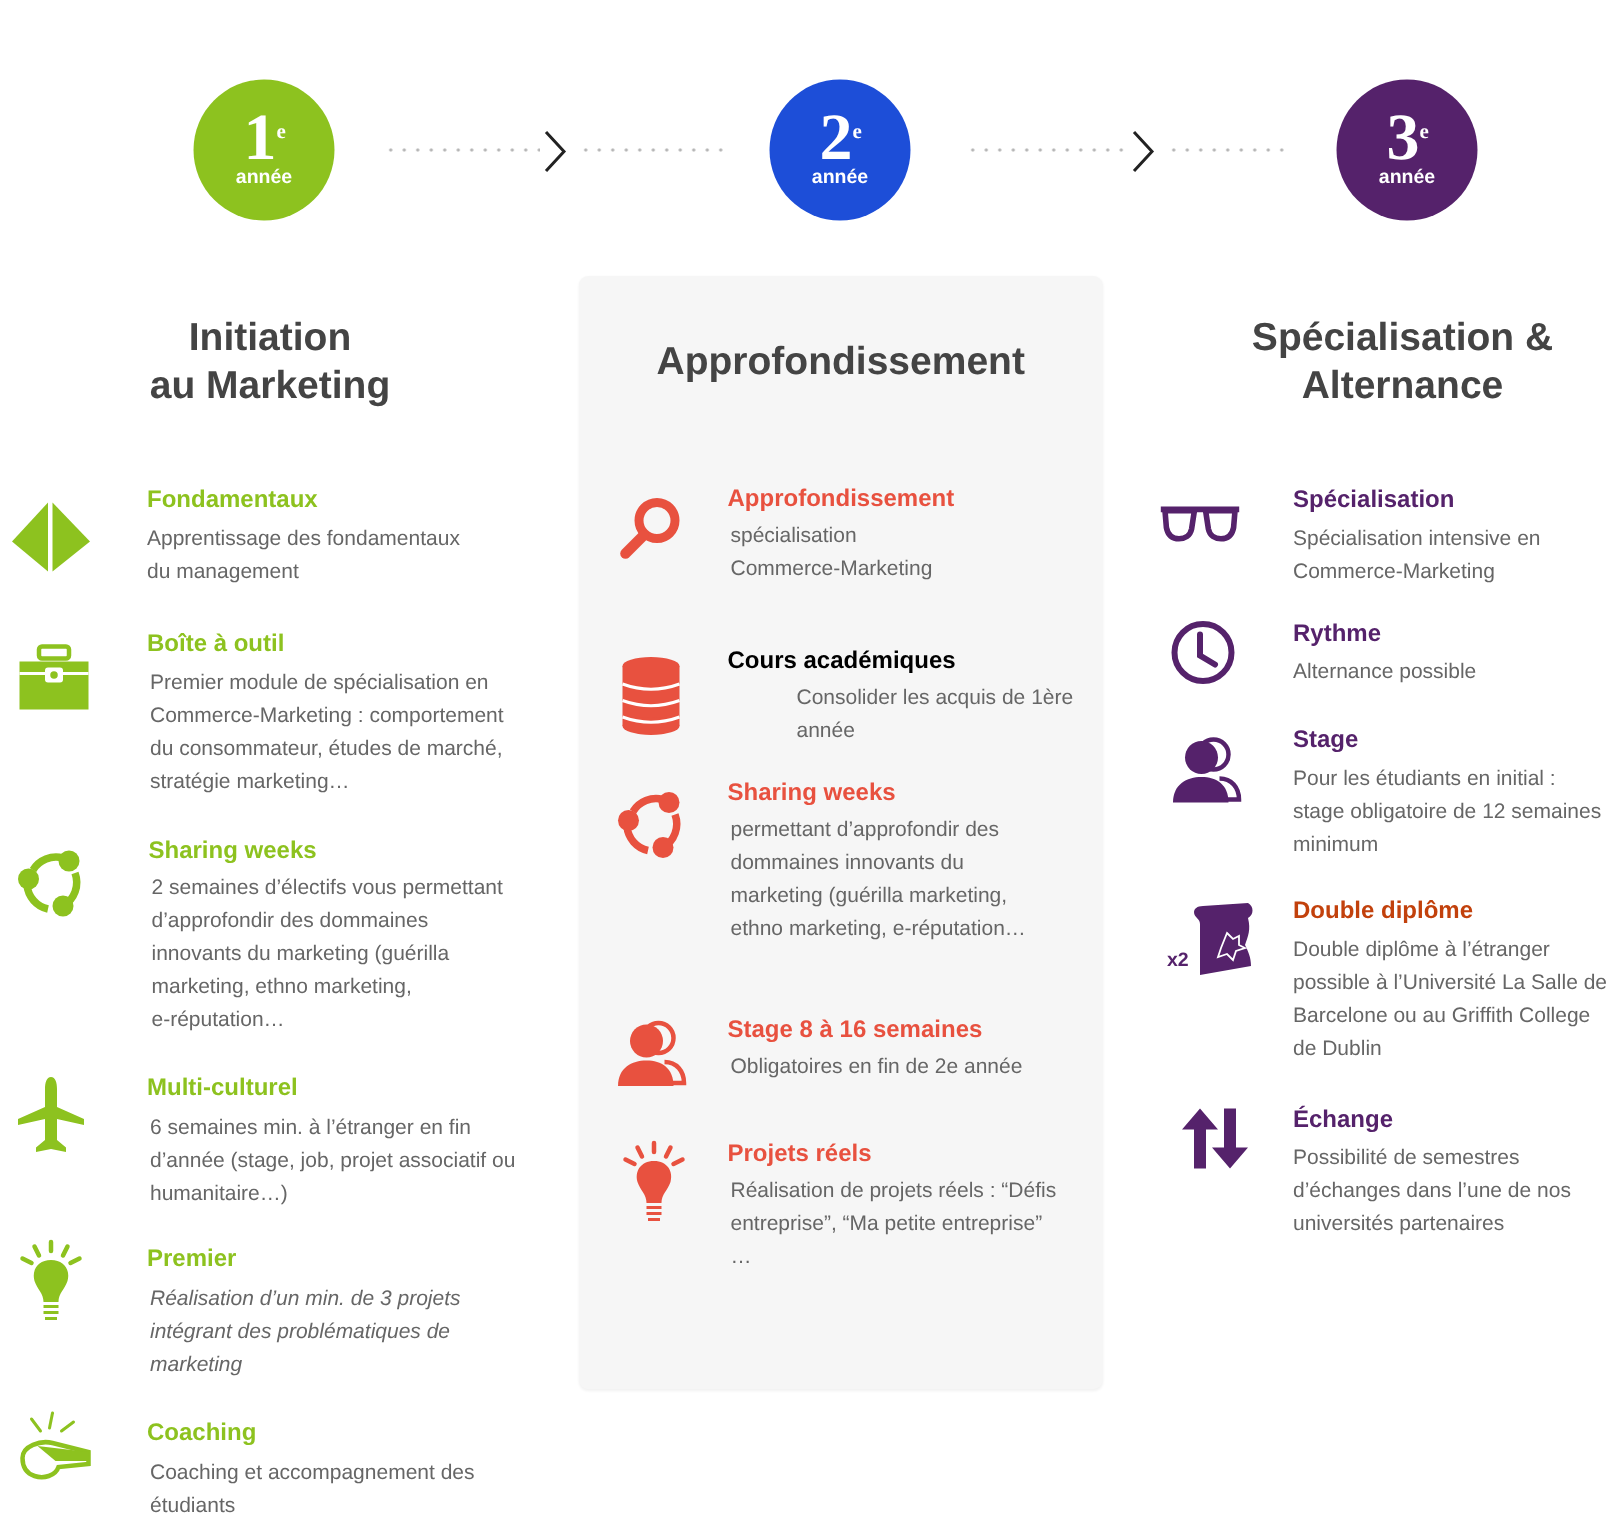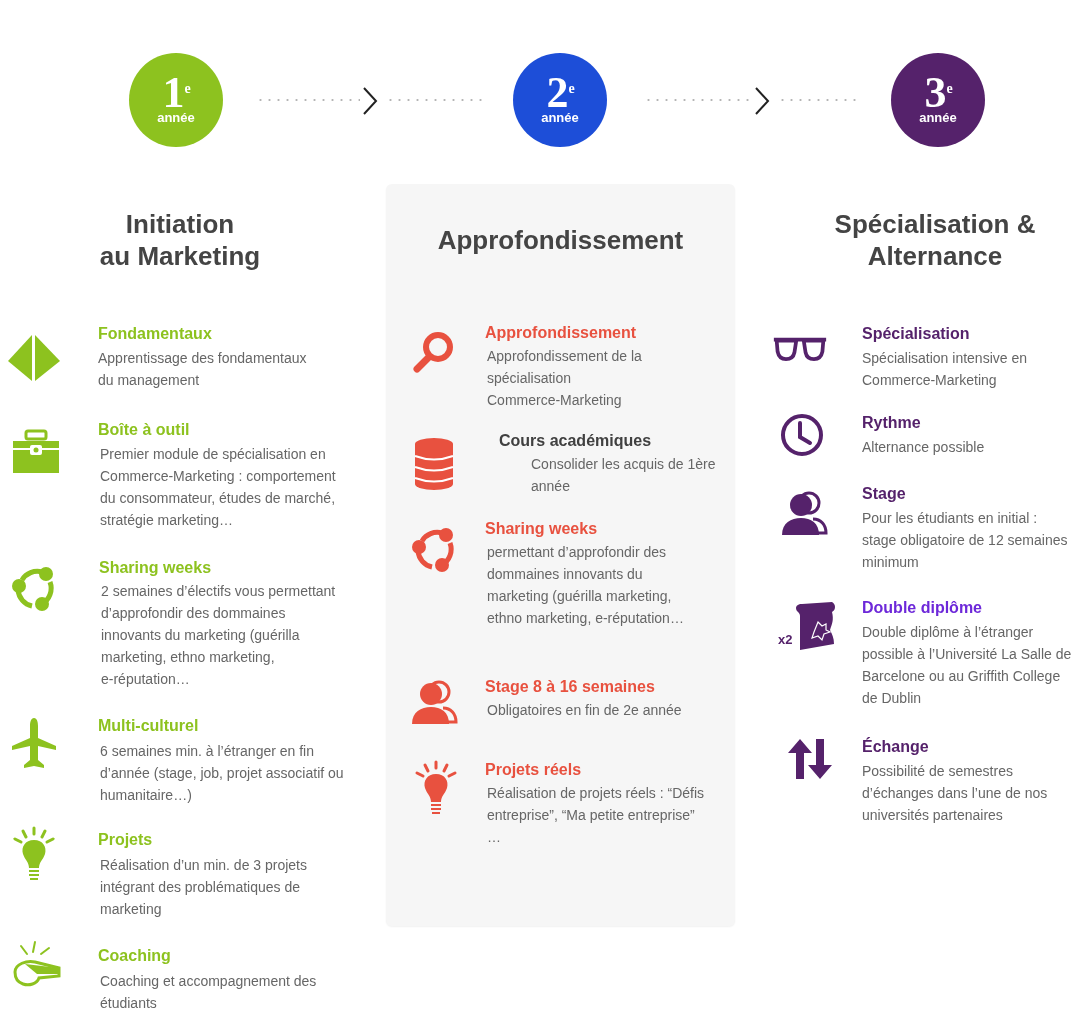--- a/index.html
+++ b/index.html
@@ -144,22 +144,22 @@
           <line x1="36" y1="5" x2="33" y2="11"></line>
           <line x1="6" y1="13" x2="12" y2="16"></line>
           <line x1="44" y1="13" x2="38" y2="16"></line>
         </g>
         <path d="M25 14 C34 14 38 21 36 28 C34 34 30 36 30 42 L20 42 C20 36 16 34 14 28 C12 21 16 14 25 14 Z" fill="#8dc21f"></path>
         <rect x="20" y="44" width="10" height="2" fill="#8dc21f"></rect>
         <rect x="20" y="48" width="10" height="2" fill="#8dc21f"></rect>
         <rect x="21" y="52" width="8" height="2" fill="#8dc21f"></rect>
       </svg>
   </span>
-  <div class="title" style="left:98px;top:0;color:#8dc21f;">Projets</div>
-  <div class="desc" style="left:100px;top:24px;width:275px;">
+  <div class="title" style="left:98px;top:0;color:#8dc21f;">Premier</div>
+  <div class="desc" style="left:100px;top:24px;width:275px;font-style:italic;">
     <div>Réalisation d’un min. de 3 projets</div>
     <div>intégrant des problématiques de</div>
     <div>marketing</div>
   </div>
 </div>
 
 <div class="item" style="left:0;top:946px;">
   <span class="ico" style="left:8px;top:-8px;">
     <svg width="54" height="52" viewBox="0 0 54 52">
         <g stroke="#8dc21f" stroke-width="2" stroke-linecap="round">
@@ -180,38 +180,37 @@
 
 <div class="item" style="left:386px;top:323px;">
   <span class="ico" style="left:20px;top:2px;">
     <svg width="48" height="48" viewBox="0 0 48 48">
         <circle cx="28" cy="18" r="12" fill="none" stroke="#e8513f" stroke-width="6"></circle>
         <line x1="19" y1="28" x2="7" y2="40" stroke="#e8513f" stroke-width="7" stroke-linecap="round"></line>
       </svg>
   </span>
   <div class="title" style="left:99px;top:0;color:#e8513f;">Approfondissement</div>
   <div class="desc" style="left:101px;top:22px;width:240px;">
-    <div>Approfondissement de la</div>
     <div>spécialisation</div>
     <div>Commerce-Marketing</div>
   </div>
 </div>
 
 <div class="item" style="left:386px;top:431px;">
   <span class="ico" style="left:20px;top:4px;">
     <svg width="40" height="54" viewBox="0 0 40 54">
         <ellipse cx="20" cy="8" rx="19" ry="6" fill="#e8513f"></ellipse>
         <rect x="1" y="8" width="38" height="40" fill="#e8513f"></rect>
         <ellipse cx="20" cy="48" rx="19" ry="6" fill="#e8513f"></ellipse>
         <path d="M1 20 Q20 27 39 20" fill="none" stroke="#fff" stroke-width="2"></path>
         <path d="M1 31 Q20 38 39 31" fill="none" stroke="#fff" stroke-width="2"></path>
         <path d="M1 42 Q20 49 39 42" fill="none" stroke="#fff" stroke-width="2"></path>
       </svg>
   </span>
-  <div class="title" style="left:113px;top:0;color:#404040;">Cours académiques</div>
+  <div class="title" style="left:99px;top:0;color:#000000;">Cours académiques</div>
   <div class="desc" style="left:101px;top:22px;width:240px;margin-left:44px;">
     <div>Consolider les acquis de 1ère</div>
     <div>année</div>
   </div>
 </div>
 
 <div class="item" style="left:386px;top:519px;">
   <span class="ico" style="left:20px;top:2px;">
     <svg width="52" height="52" viewBox="0 0 52 52">
         <path d="M14 18 A18 18 0 0 1 34 10 M42 20 A18 18 0 0 1 34 42 M24 44 A18 18 0 0 1 10 28" fill="none" stroke="#e8513f" stroke-width="5"></path>
@@ -314,21 +313,21 @@
 </div>
 
 <div class="item" style="left:766px;top:598px;">
   <span class="ico" style="left:10px;top:0px;width:64px;">
     <svg width="64" height="56" viewBox="0 0 64 56">
         <text x="2" y="46" font-size="13" font-weight="bold" fill="#55226b" font-family="Liberation Sans, sans-serif">x2</text>
         <path d="M26 6 C22 6 20 8 20 10 C20 14 24 14 24 18 L24 52 L58 46 C58 40 56 36 54 32 C56 26 58 22 56 14 C60 12 60 6 56 4 Z" fill="#55226b"></path>
         <path d="M42 24 L46 28 L50 26 L50 32 L54 34 L48 36 L46 42 L42 38 L36 40 L38 34 Z" fill="none" stroke="#fff" stroke-width="1.2"></path>
       </svg>
   </span>
-  <div class="title" style="left:96px;top:0;color:#6d28d9;">Double diplôme</div>
+  <div class="title" style="left:96px;top:0;color:#c2410c;">Double diplôme</div>
   <div class="desc" style="left:96px;top:23px;width:230px;">
     <div>Double diplôme à l’étranger</div>
     <div>possible à l’Université La Salle de</div>
     <div>Barcelone ou au Griffith College</div>
     <div>de Dublin</div>
   </div>
 </div>
 
 <div class="item" style="left:766px;top:737px;">
   <span class="ico" style="left:16px;top:-6px;">

